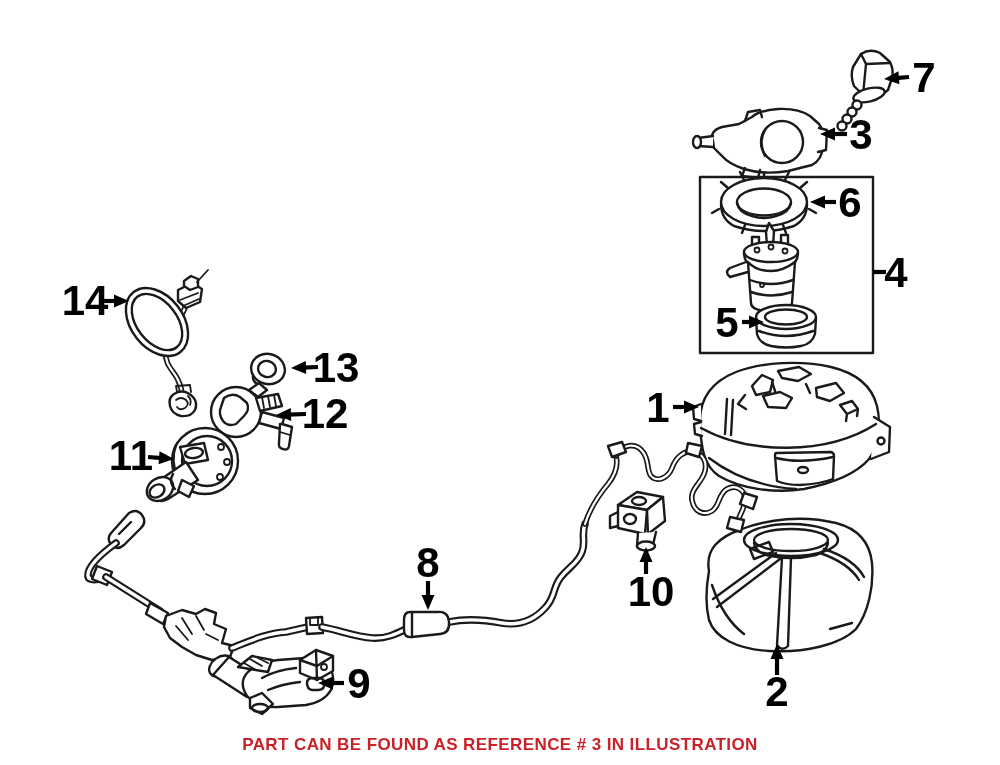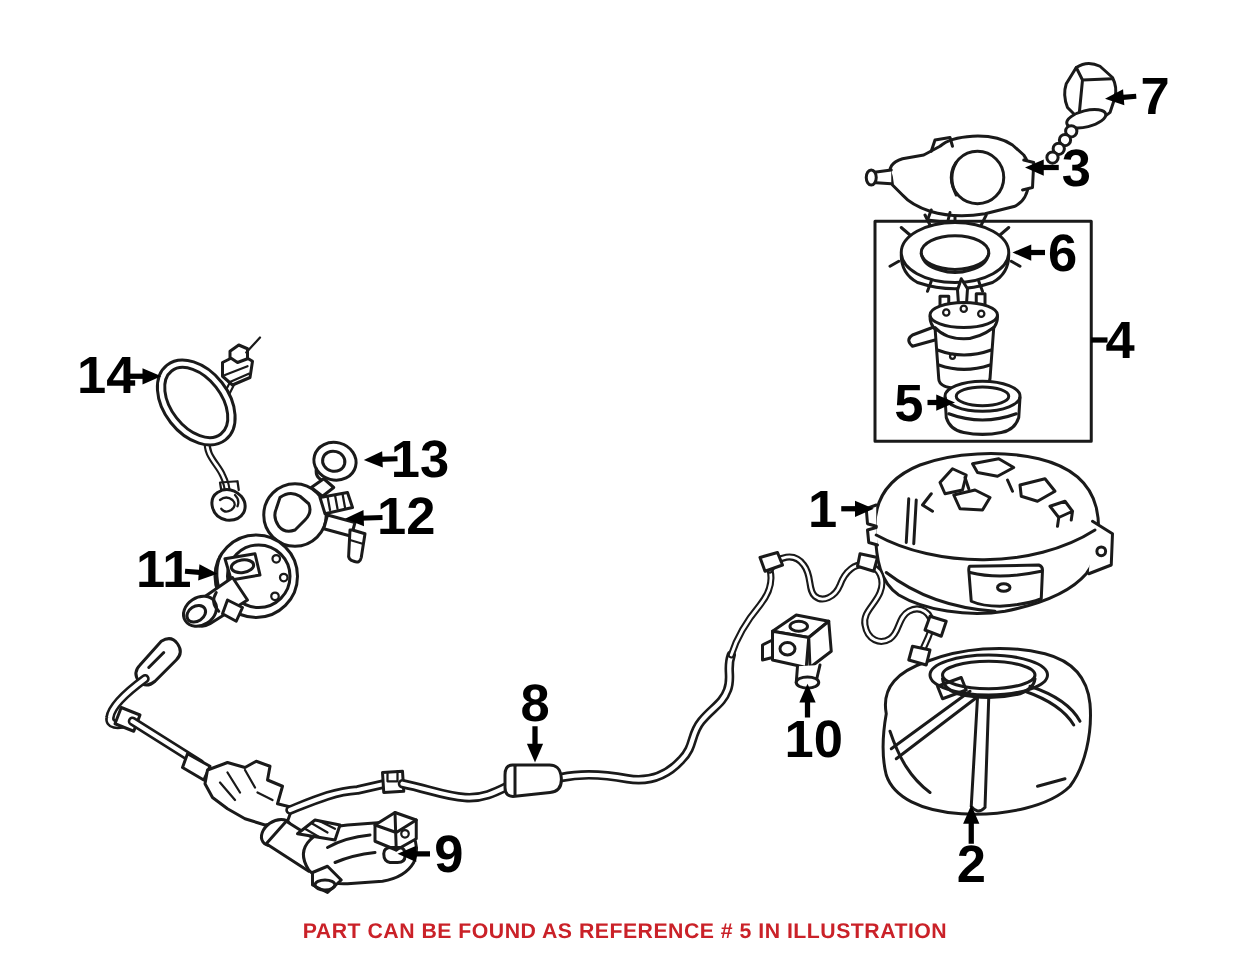--- a/index.html
+++ b/index.html
@@ -291,14 +291,14 @@
           <text x="336" y="367" class="callout-text">13</text>
         </g>
         <g>
           <line x1="103" y1="301" x2="117" y2="301" class="callout-line"></line>
           <polygon points="129 301 114 307.5 114 294.5" class="callout-head"></polygon>
           <text x="85" y="300" class="callout-text">14</text>
         </g>
       </g>
   </svg>
 
-  <div class="caption" style="color: rgb(202, 33, 40);">PART CAN BE FOUND AS REFERENCE # 5 IN ILLUSTRATION</div>
+  <div class="caption" style="color: rgb(202, 33, 40);">PART CAN BE FOUND AS REFERENCE # 3 IN ILLUSTRATION</div>
 </div>
 
 </body></html>

